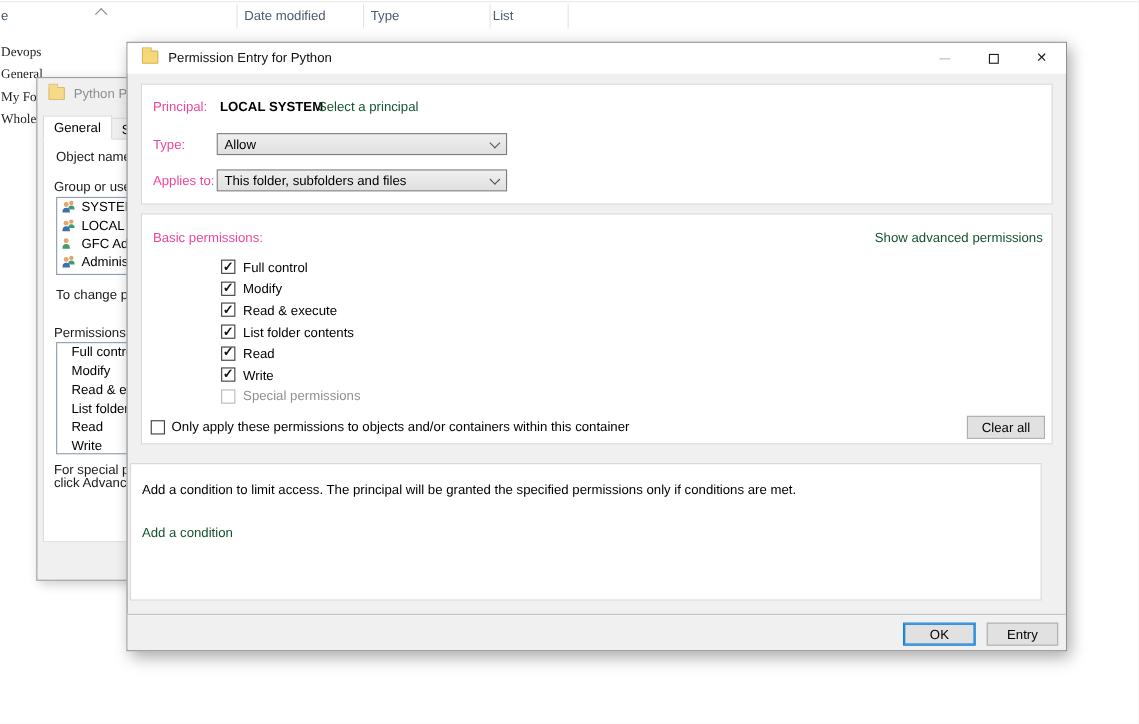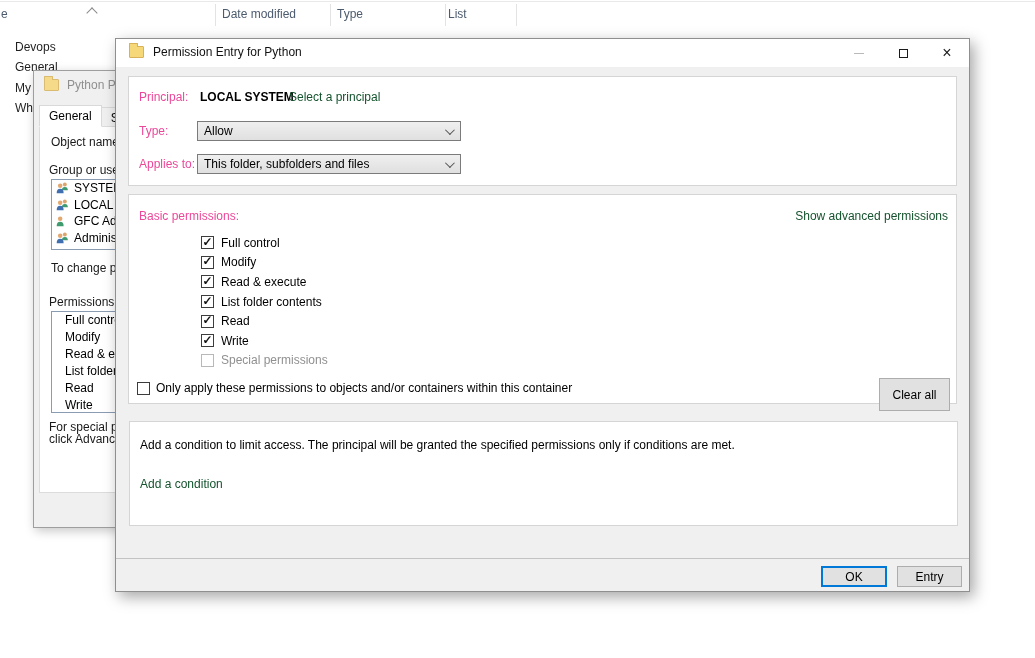--- a/index.html
+++ b/index.html
@@ -11,21 +11,21 @@
   }
   .abs { position:absolute; }
 
   
   .top-hairline { left:0; top:1px; width:1035px; height:1px; background:#e9e9e9; }
   .col-header { top:7px; color:#4c5b6e; font-size:12px; white-space:nowrap; }
   .col-sep { top:4px; width:1px; height:22px; background:#e3e3e3; }
   .name-frag { left:1px; top:7px; color:#4c5b6e; }
   .sort-chevron { left:88px; top:9px; width:8px; height:8px;
     border-left:1px solid #8a8a8a; border-top:1px solid #8a8a8a; transform:rotate(45deg); }
-  .file-item { left:15px; color:#1f1f1f; font-size:12px; white-space:nowrap; }
+  .file-item { left:1px; color:#1f1f1f; font-size:12px; white-space:nowrap;font-family:Liberation Serif, serif; }
 
   
   .dialog { background:#f0f0f0; }
   .groupbox { position:absolute; background:#fff; border:1px solid #d5d5d5; }
   .link { color:#14532d; cursor:pointer; white-space:nowrap; }
 
   
   .folder-icon { position:relative; display:inline-block; width:15px; height:12px;
     background:#f7d878; border:1px solid #d8b25a; border-radius:1px; }
   .folder-icon::before { content:""; position:absolute; left:-1px; top:-4px; width:7px; height:3px;
@@ -60,21 +60,21 @@
   .perm-title { position:absolute; left:13px; top:6px; display:flex; align-items:center; gap:9px;
     color:#111; font-size:12px; white-space:nowrap; }
   .winbtns { position:absolute; right:0; top:0; height:28px; display:flex; }
   .winbtn { width:44px; height:28px; display:flex; align-items:center; justify-content:center; cursor:pointer; }
   .glyph-min { width:10px; height:1px; background:#b9b9b9; }
   .glyph-max { width:9px; height:9px; border:1px solid #1a1a1a; }
   .glyph-close { font-size:16px; color:#1a1a1a; line-height:1; font-weight:400; }
 
   .box1 { left:12px; top:37px; width:829px; height:110px; }
   .box2 { left:12px; top:155px; width:829px; height:210px; }
-  .box3 { left:13px; top:382px; width:829px; height:105px; }
+  .box3 { left:2px; top:382px; width:829px; height:125px; }
 
   .row-label { position:absolute; left:10px; font-size:12px; color:#ec4899; white-space:nowrap; }
   .principal-value { position:absolute; left:71px; top:13px; font-size:12px; font-weight:bold; white-space:nowrap; }
   .principal-link { position:absolute; left:160px; top:13px; font-size:12px; }
 
   .dropdown { position:absolute; left:68px; width:264px; height:20px;
     background:linear-gradient(#efefef,#e0e0e0); border:1px solid #7b7b7b;
     display:flex; align-items:center; padding:0 22px 0 6px; font-size:12px; white-space:nowrap; cursor:default; }
   .dd-chevron { position:absolute; right:8px; top:6px; width:7px; height:7px;
     border-right:1px solid #555; border-bottom:1px solid #555; transform:rotate(45deg) translateY(-2px); }
@@ -84,21 +84,21 @@
   .perm-checks { position:absolute; left:72px; top:38px; }
   .perm-row { height:19.6px; display:flex; align-items:center; gap:7px; white-space:nowrap; }
   .cb { width:13px; height:13px; background:#fff; border:1px solid #3c3c3c; position:relative; flex:0 0 auto; cursor:pointer; }
   .cb.checked::after { content:"\2713"; position:absolute; left:0.5px; top:-2.5px; font-size:12px; font-weight:bold; color:#111; }
   .perm-row.disabled .cb { border-color:#b8b8b8; cursor:default; }
   .perm-row.disabled .cb-label { color:#909090; }
   .only-apply { position:absolute; left:8px; top:186px; display:flex; align-items:center; gap:6px; white-space:nowrap;text-align:right; }
 
   .btn { background:#e1e1e1; border:1px solid #adadad; font-size:12px; font-family:"Liberation Sans",sans-serif;
     display:flex; align-items:center; justify-content:center; cursor:pointer; }
-  .clear-all { position:absolute; right:6px; top:183px; width:71px; height:33px; }
+  .clear-all { position:absolute; right:6px; top:183px; width:71px; height:21px; }
 
   .cond-text { position:absolute; left:10px; top:16px; font-size:12px; white-space:nowrap; }
   .cond-link { position:absolute; left:10px; top:55px; font-size:12px; }
 
   .perm-footer { position:absolute; left:0; bottom:0; width:100%; height:33px;
     background:#f0f0f0; border-top:1px solid #c3c3c3; }
   .ok-btn { position:absolute; left:705px; top:7px; width:66px; height:21px;
     border:1px solid #0078D7; box-shadow:inset 0 0 0 1px #0078D7; }
   .cancel-btn { position:absolute; left:781px; top:7px; width:65px; height:21px; }
 </style>

